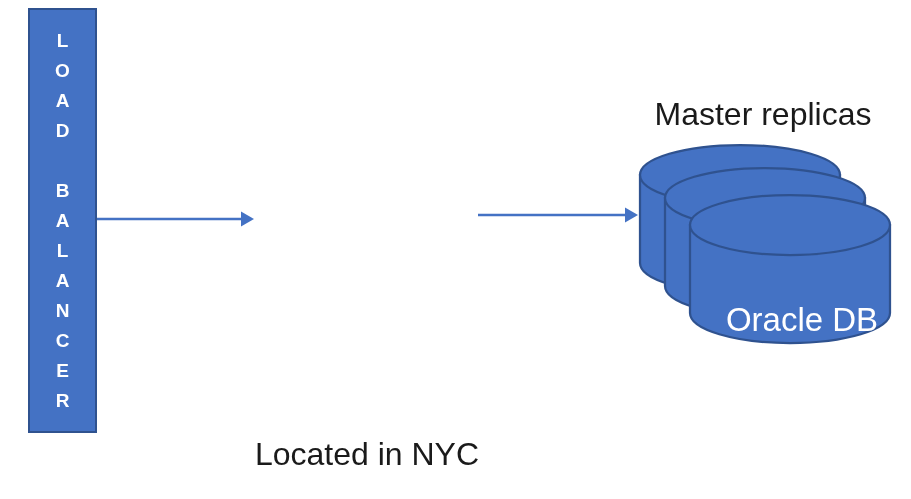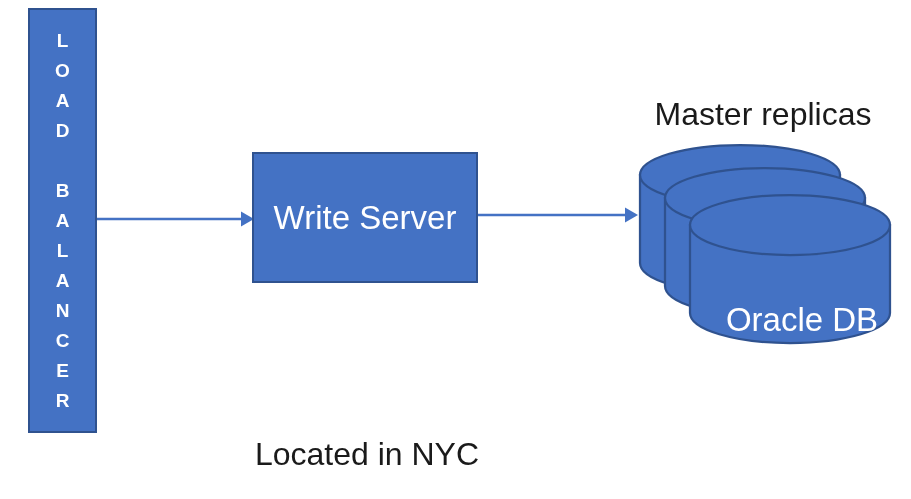--- a/index.html
+++ b/index.html
@@ -116,23 +116,20 @@
 B
 A
 L
 A
 N
 C
 E
 R</div>
   </div>
 
-  <div class="shape write-server">
-    <span>Write Server</span>
-  </div>
 
   <div class="float-label master-replicas-title">Master replicas</div>
 
   <div class="oracle-db-label">Oracle DB</div>
 
   <div class="float-label caption">Located in NYC</div>
 
 </div>
 
 </body></html>

